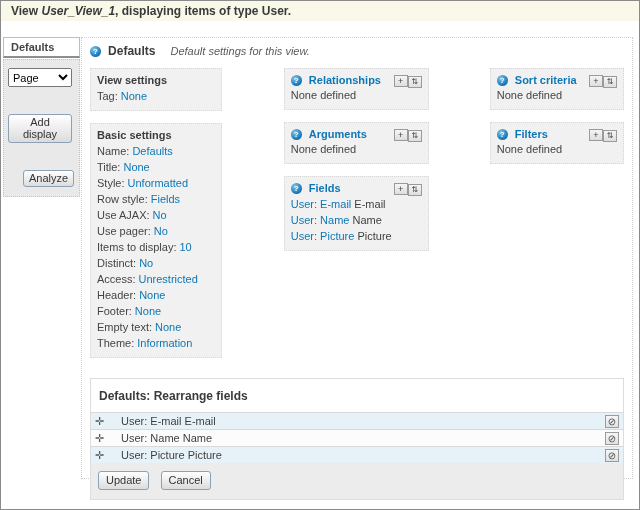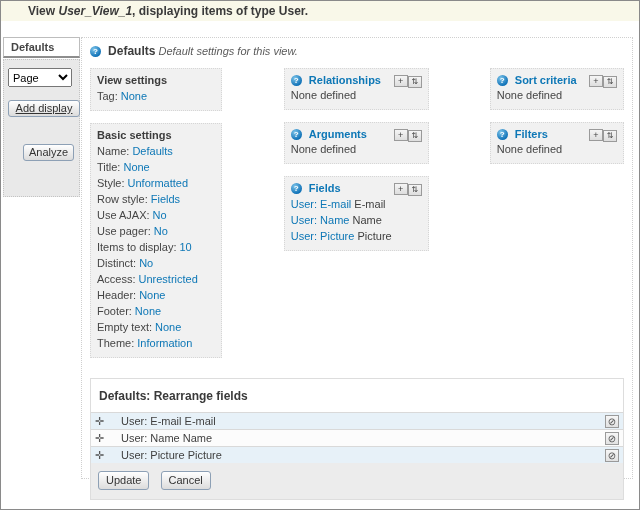--- a/index.html
+++ b/index.html
@@ -2,48 +2,48 @@
 <html><head>
 <meta charset="utf-8">
 <style>
   * { margin:0; padding:0; box-sizing:border-box; }
   html,body { width:640px; height:510px; }
   body { font-family:"Liberation Sans", sans-serif; font-size:11px; color:#3d3d3d; background:#fff; }
   .page { position:relative; width:640px; height:510px; border:1px solid #8a8a8a; background:#fff; overflow:hidden; }
 
   
   .topbar { position:absolute; top:0; left:0; right:0; height:20px; background:#f9f8e9;
-            display:flex; align-items:center; justify-content:space-between; padding:0 27px; }
+            display:flex; align-items:center; justify-content:space-between; padding:0 10px; }
   .view-title { font-size:12px; font-weight:bold; color:#3a3a3a; }
   .view-title .vname { font-style:italic; }
   .top-links a { font-size:12px; font-weight:bold; color:#0d77b6; text-decoration:none; margin-left:16px; cursor:pointer; }
   .top-links a.newview { color:#f18b19; font-style:italic; }
 
   
   .sidebar { position:absolute; top:36px; left:2px; width:77px; }
   .tab { height:21px; line-height:19px; background:#fff; border:1px solid #bdbdbd; border-bottom:2px solid #8d8d8d;
          font-weight:bold; color:#454545; padding-left:7px; cursor:pointer; }
   .display-controls { margin-top:1px; height:138px; background:#e9e9e9; border:1px dotted #c3c3c3; padding:8px 4px 0; }
   .display-select { width:64px; height:19px; font-size:11px; font-family:"Liberation Sans",sans-serif; }
   .btn { font-size:11px; font-family:"Liberation Sans",sans-serif; color:#333;
          background:linear-gradient(#ffffff,#dcdcdc); border:1px solid #8da0b5; border-radius:3px;
          padding:1px 5px 2px; cursor:pointer; }
-  .add-display { display:block; margin-top:13px; width:72px;text-decoration:underline; }
+  .add-display { display:block; margin-top:27px; width:64px; }
   .analyze { display:block; margin-top:27px; margin-left:15px; }
 
   
   .main { position:absolute; top:36px; left:80px; width:552px; height:442px;
           border:1px dotted #cfcfcf; background:#fff; }
   .main-header { padding:6px 8px 4px; }
   .help-icon { display:inline-block; width:11px; height:11px; border-radius:50%;
                background:radial-gradient(circle at 35% 30%, #7cc4ea, #1273b8 70%);
                color:#fff; font-size:8px; font-weight:bold; text-align:center; line-height:11px;
                vertical-align:1px; cursor:pointer; }
   .main-title { font-weight:bold; font-size:12px; color:#3c3c3c; margin-left:4px; }
-  .main-subtitle { font-style:italic; color:#5a5a5a; }
+  .main-subtitle { font-style:italic; color:#5a5a5a; margin-left:12px; }
 
   .columns { display:flex; padding:6px 8px 0;gap:48px; }
   .col { display:flex; flex-direction:column; }
   .col1 { width:160px; margin-right:14px; }
   .col2 { width:176px; margin-right:13px; }
   .col3 { width:163px; }
   .box { background:#f1f1f1; border:1px dotted #d6d6d6; padding:5px 6px 6px; margin-bottom:12px; }
   .box-head { margin-bottom:2px; }
   .box-head-plain { font-weight:bold; color:#3c3c3c; margin-bottom:2px; }
   .box-title { font-weight:bold; color:#0d77b6; text-decoration:none; margin-left:4px; cursor:pointer; }

